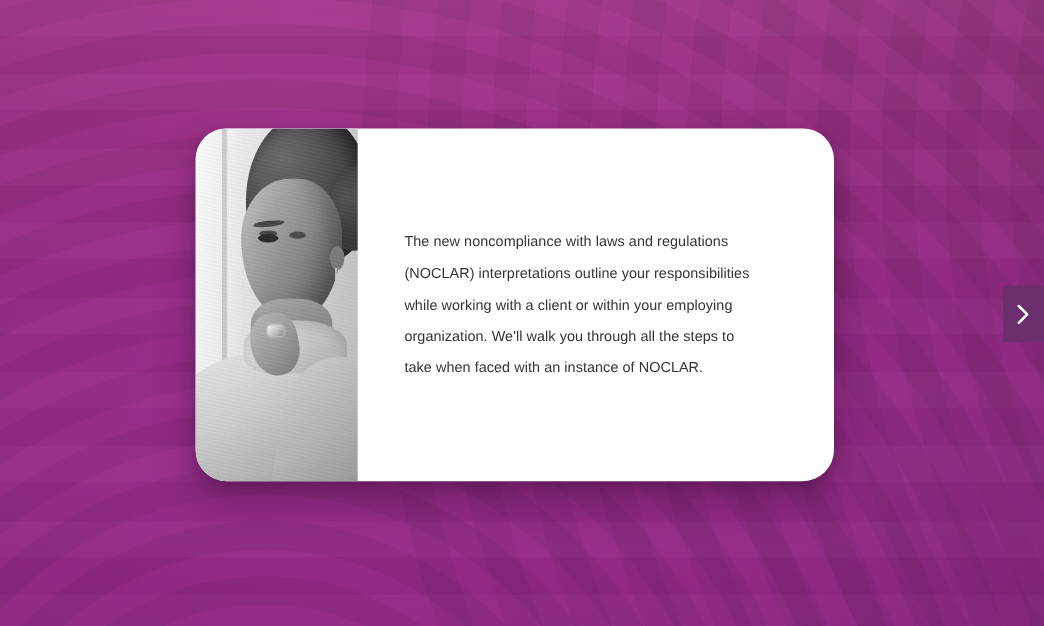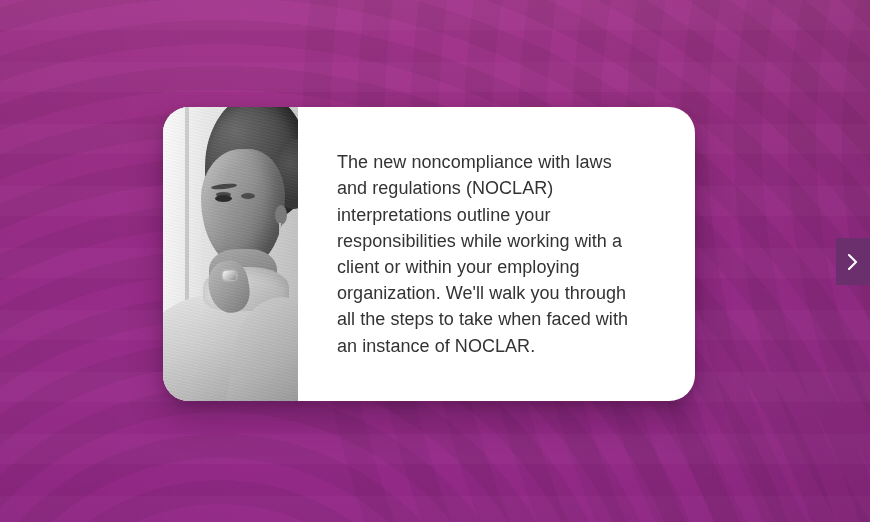--- a/index.html
+++ b/index.html
@@ -262,21 +262,21 @@
 
   .card-body {
     flex: 1 1 auto;
     display: flex;
     align-items: center;
     padding: 0 40px 0 39px;
   }
 
   .card-text {
     color: #333333;
-    font-size: 18px;
+    font-size: 12px;
     line-height: 26.2px;
     letter-spacing: 0.05px;
     max-width: 300px;
   }
 
   
   .next-btn {
     position: absolute;
     left: 836px;
     top: 238px;

